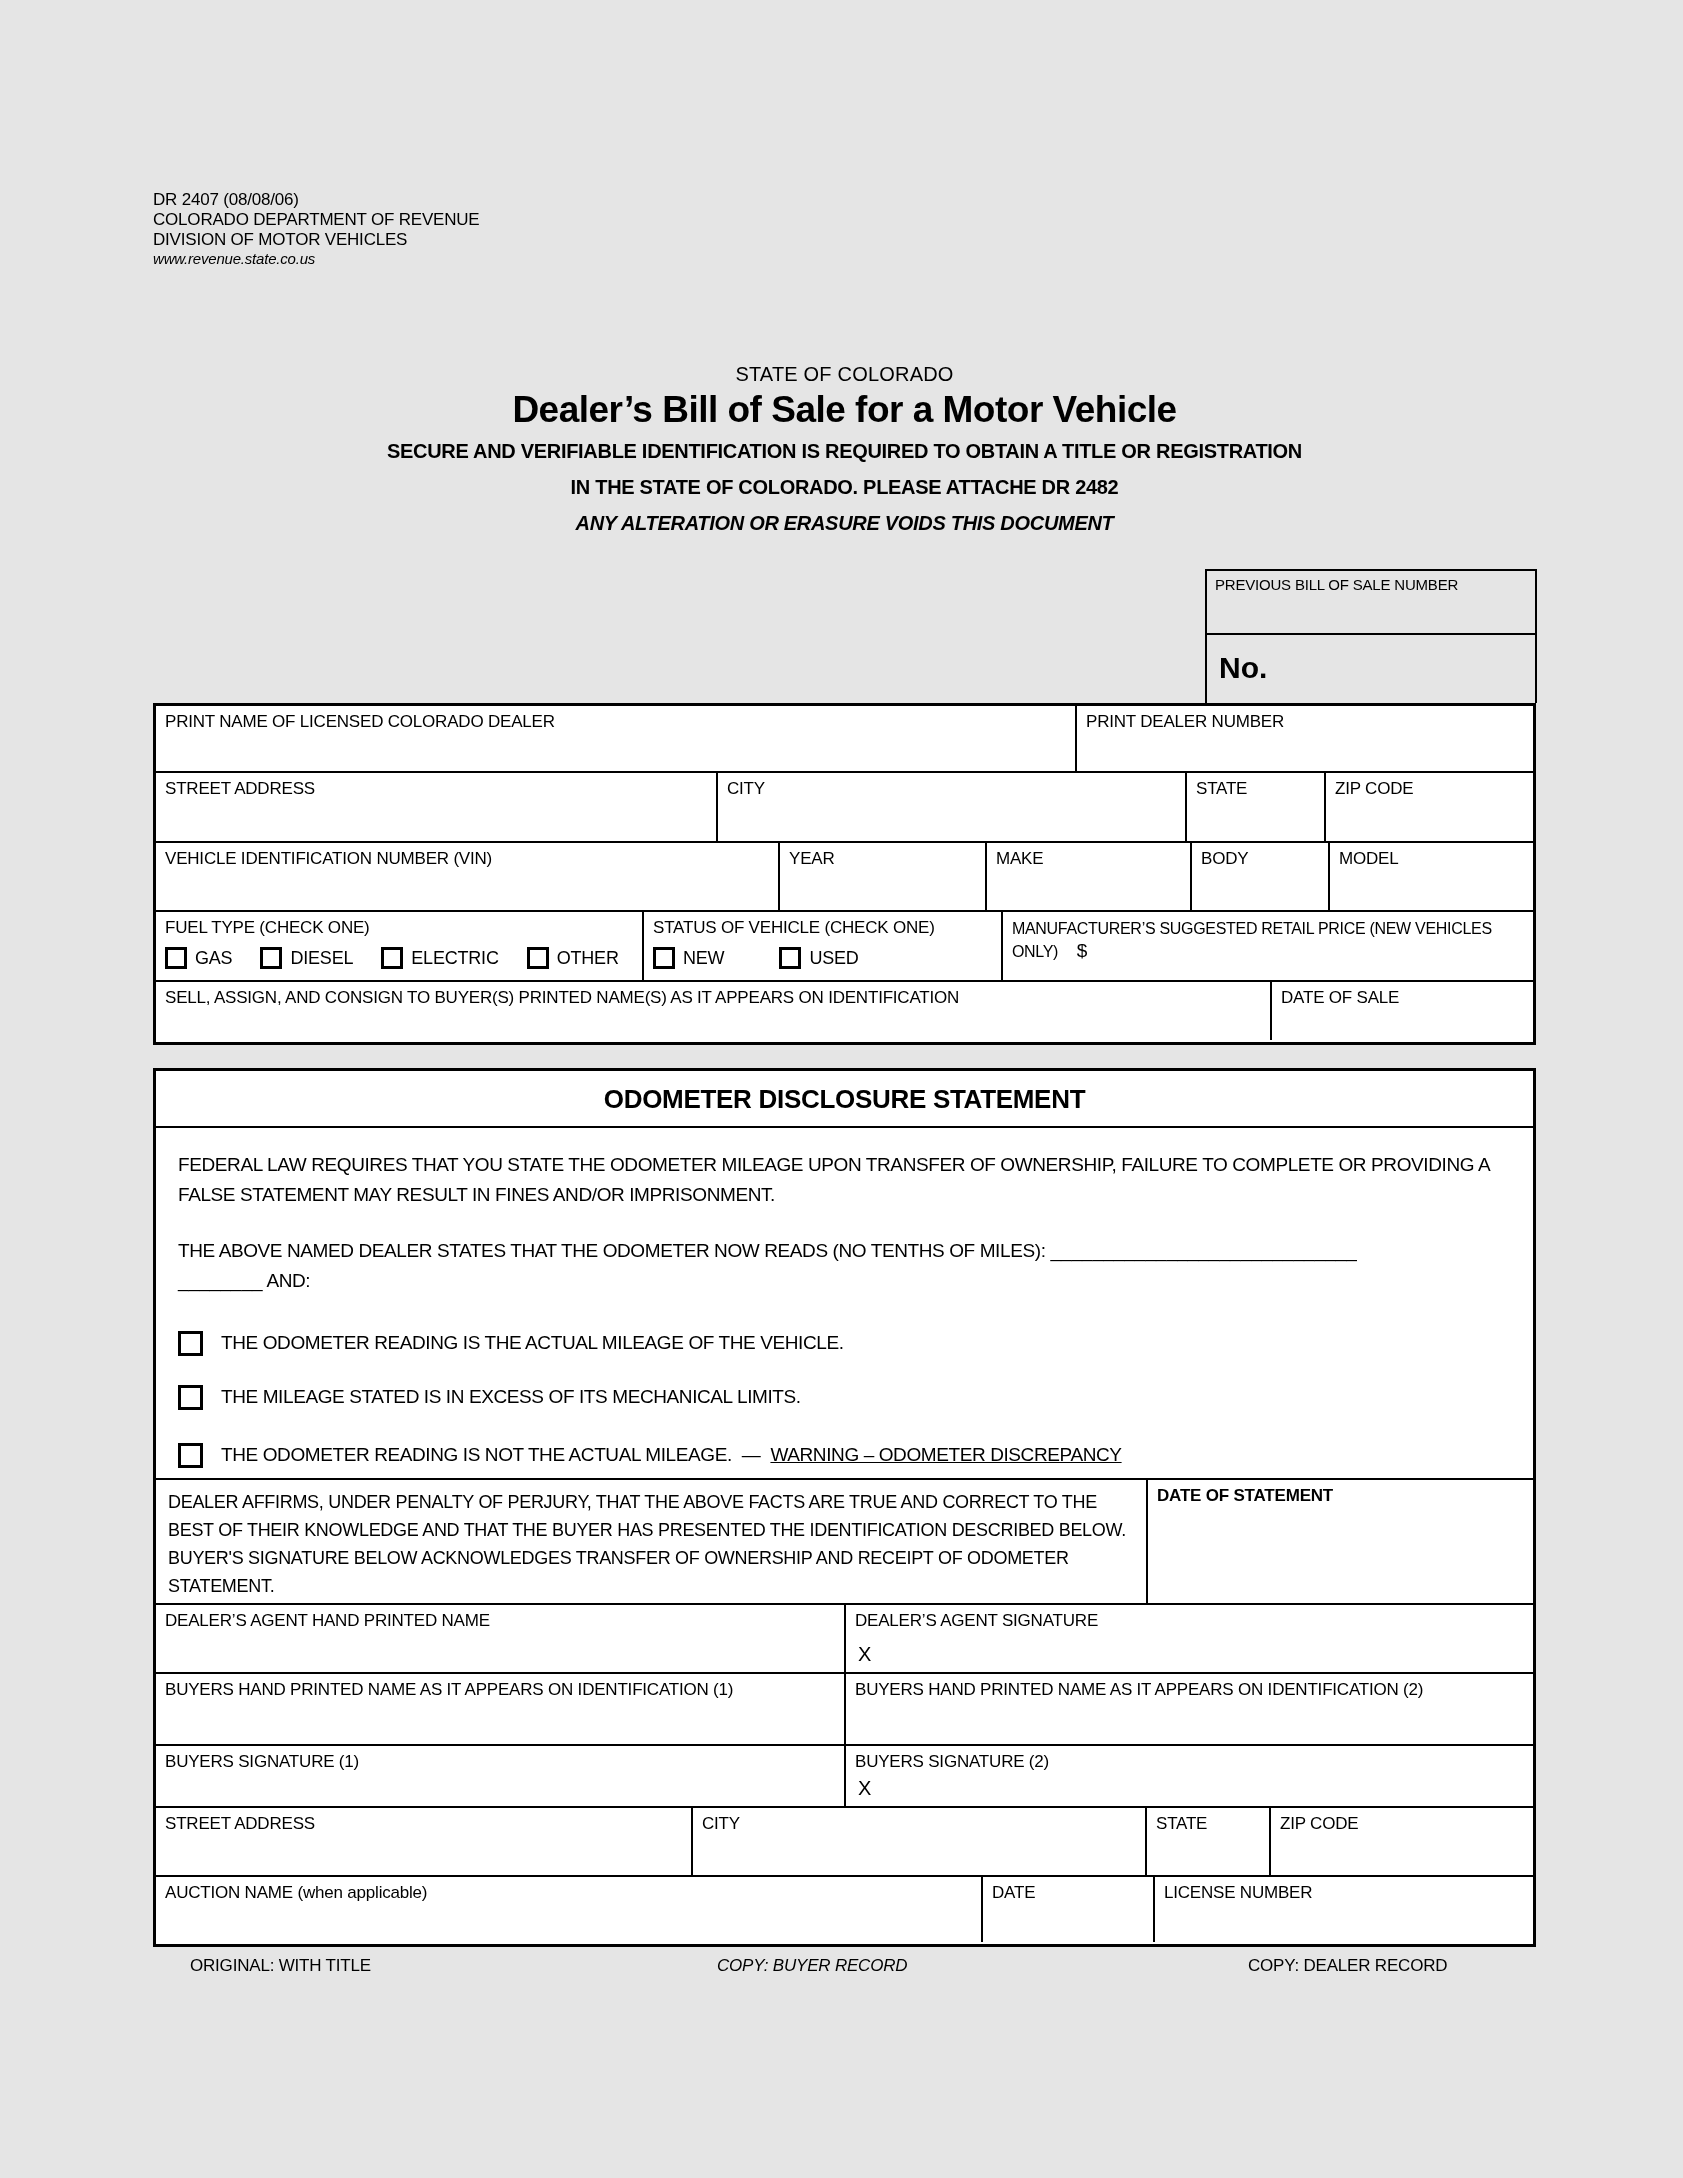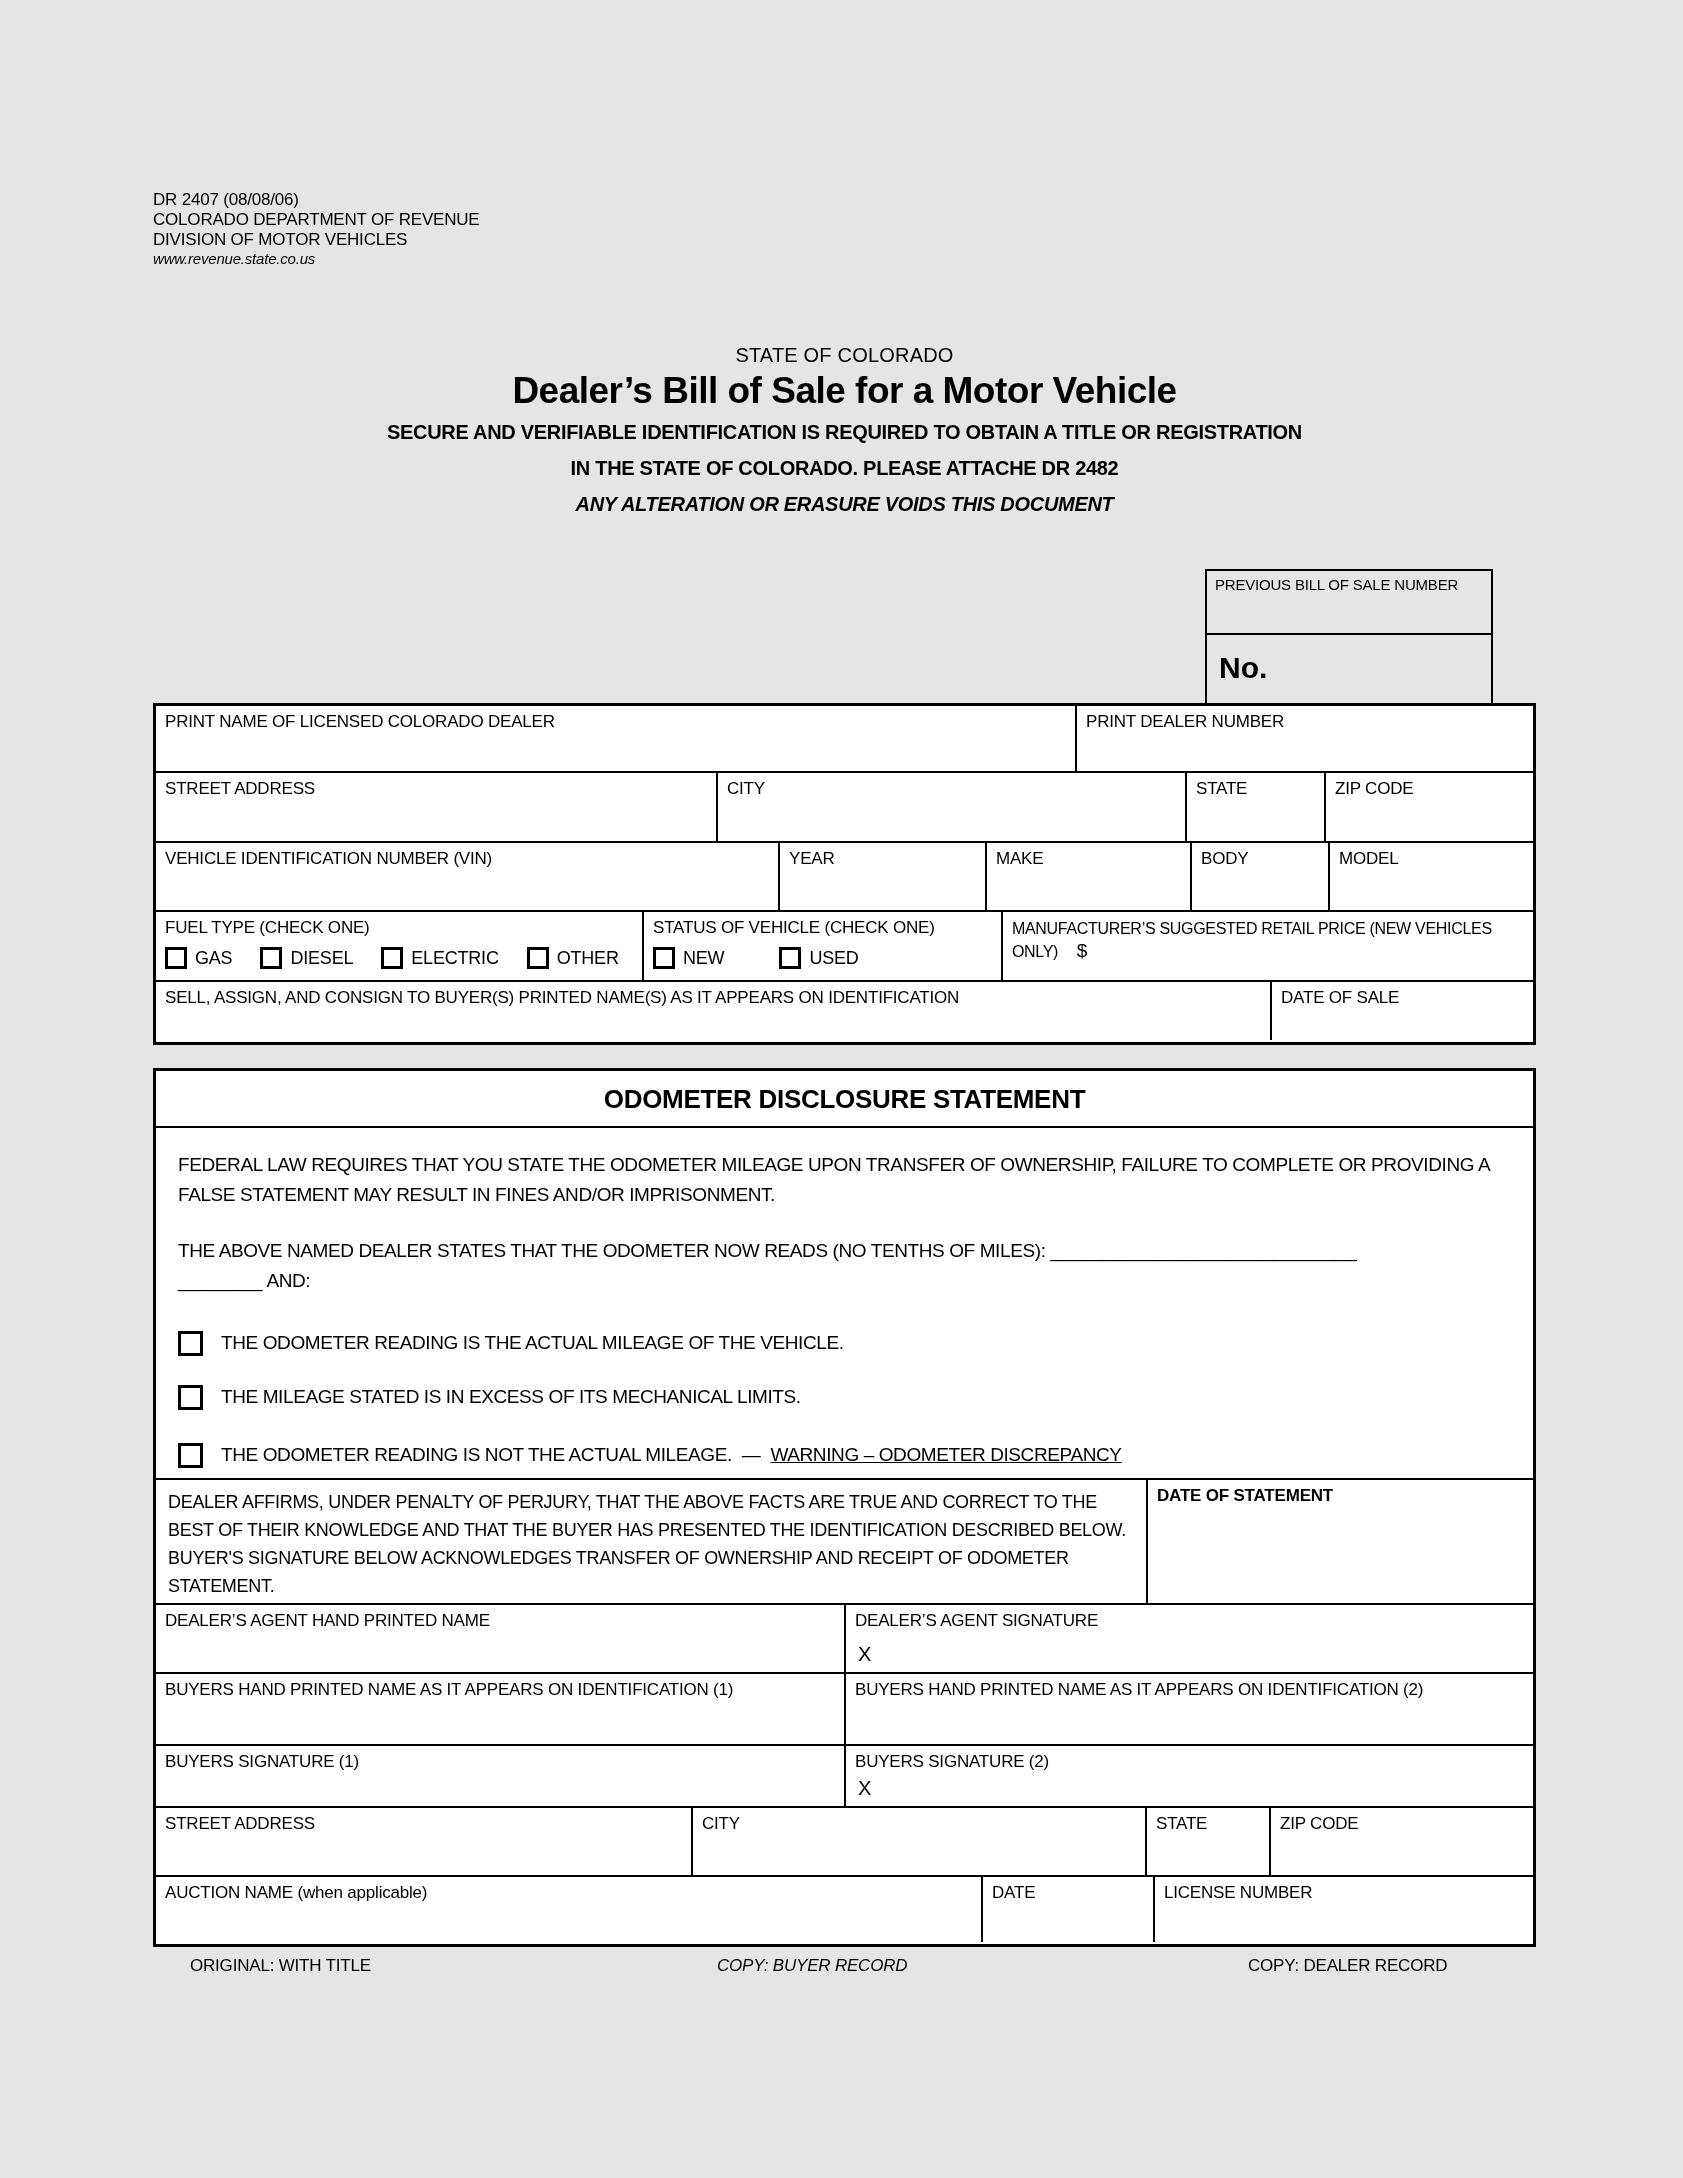--- a/index.html
+++ b/index.html
@@ -9,29 +9,29 @@
     color:#000; font-family:"Liberation Sans","DejaVu Sans",sans-serif;
     -webkit-font-smoothing:antialiased;
   }
   .sheet { position:absolute; inset:0; background:#e5e5e5; }
 
   
   .form-header { position:absolute; left:153px; top:190px; font-size:17px; line-height:20px; letter-spacing:-0.2px; }
   .form-header .site { font-style:italic; font-size:15px; line-height:17px; }
 
   
-  .title-block { position:absolute; left:153px; top:344px; width:1383px; text-align:center; }
+  .title-block { position:absolute; left:153px; top:363px; width:1383px; text-align:center; }
   .title-block .state-line { font-size:20px; letter-spacing:0.2px; }
   .title-block .main-title { font-size:37px; font-weight:bold; margin-top:3px; letter-spacing:-0.5px; }
   .title-block .sub1 { font-size:20px; font-weight:bold; margin-top:9px; letter-spacing:-0.3px; }
   .title-block .sub2 { font-size:20px; font-weight:bold; margin-top:13px; letter-spacing:-0.3px; }
   .title-block .warn { font-size:20px; font-weight:bold; font-style:italic; margin-top:13px; letter-spacing:-0.3px; }
 
   
-  .prev-box { position:absolute; left:1205px; top:569px; width:288px; height:134px; border:2px solid #000; border-bottom:none; }
+  .prev-box { position:absolute; left:1205px; top:569px; width:332px; height:134px; border:2px solid #000; border-bottom:none; }
   .prev-box .pb-label-row { height:64px; border-bottom:2px solid #000; padding:5px 8px; font-size:15px; letter-spacing:-0.2px; }
   .prev-box .pb-no-row { padding:16px 7px 0 12px; font-size:30px; font-weight:bold; }
 
   
   .ftable { position:absolute; left:153px; width:1383px; border:3px solid #000; background:#fff; }
   .frow { display:flex; border-bottom:2px solid #000; }
   .frow:last-child { border-bottom:none; }
   .fcell { position:relative; border-right:2px solid #000; padding:6px 9px; font-size:17px; letter-spacing:-0.2px; overflow:hidden; }
   .fcell:last-child { border-right:none;border-radius:9px; }
   .grow { flex:1 1 auto; }

